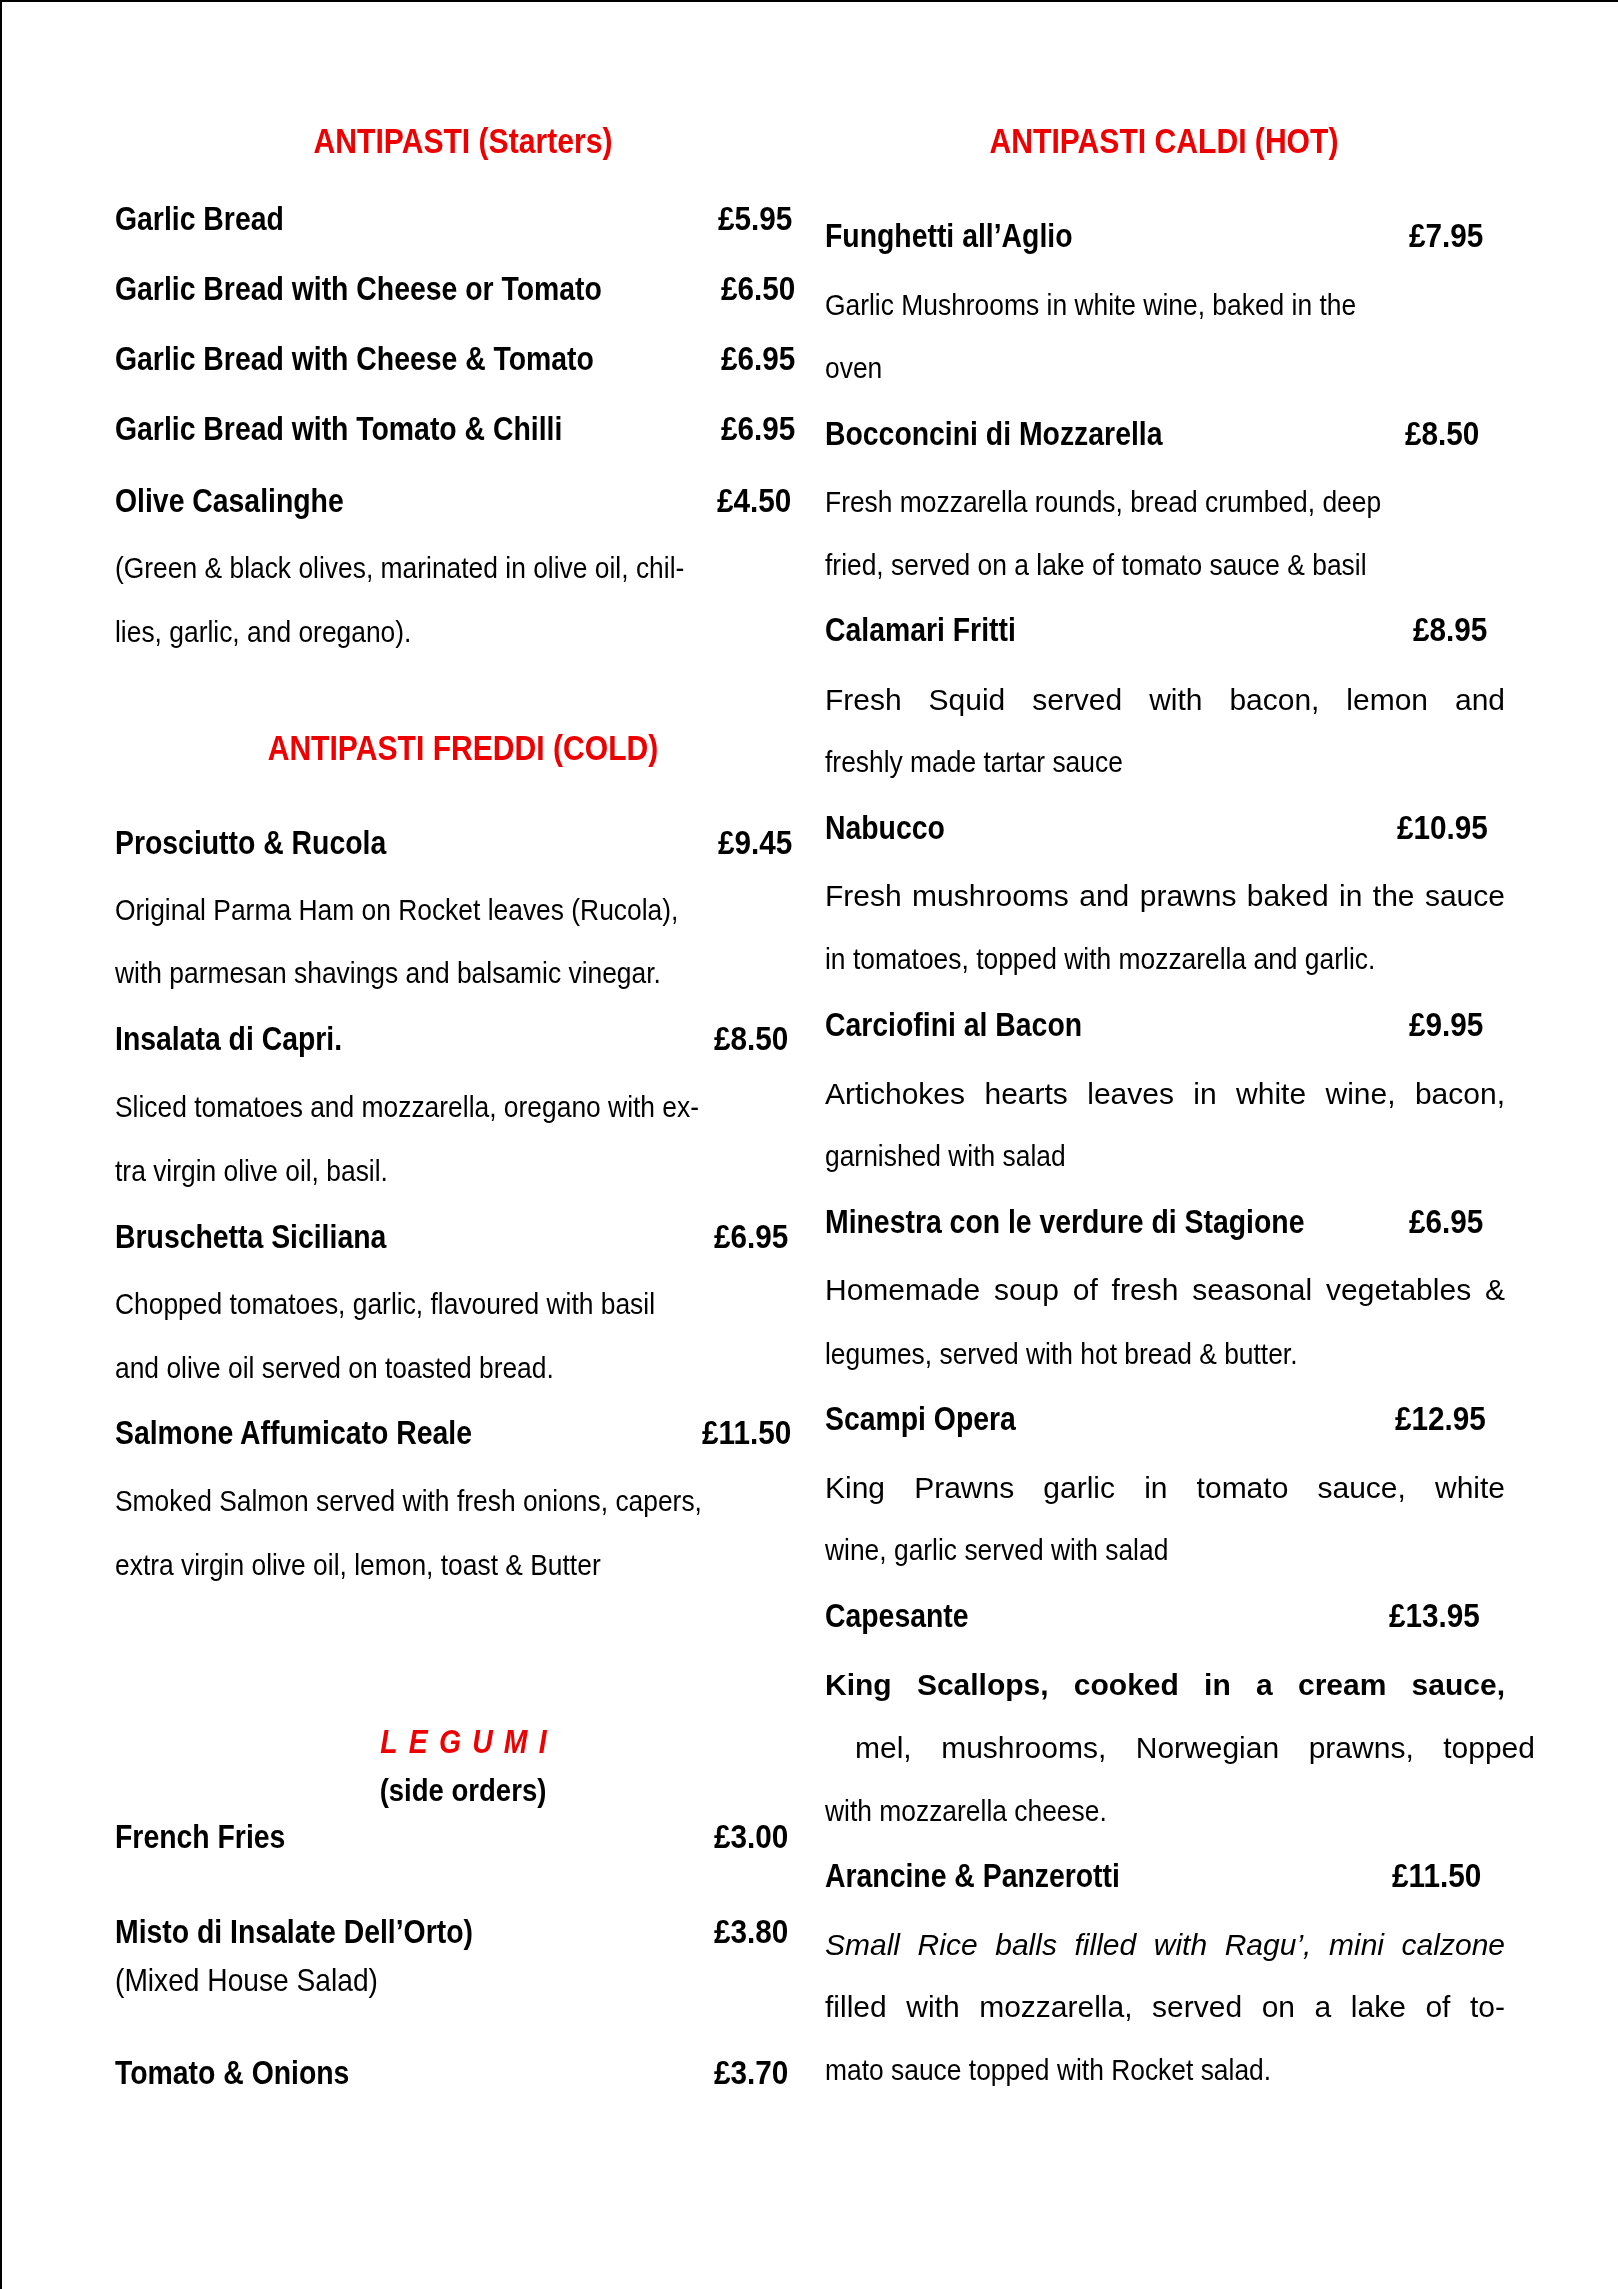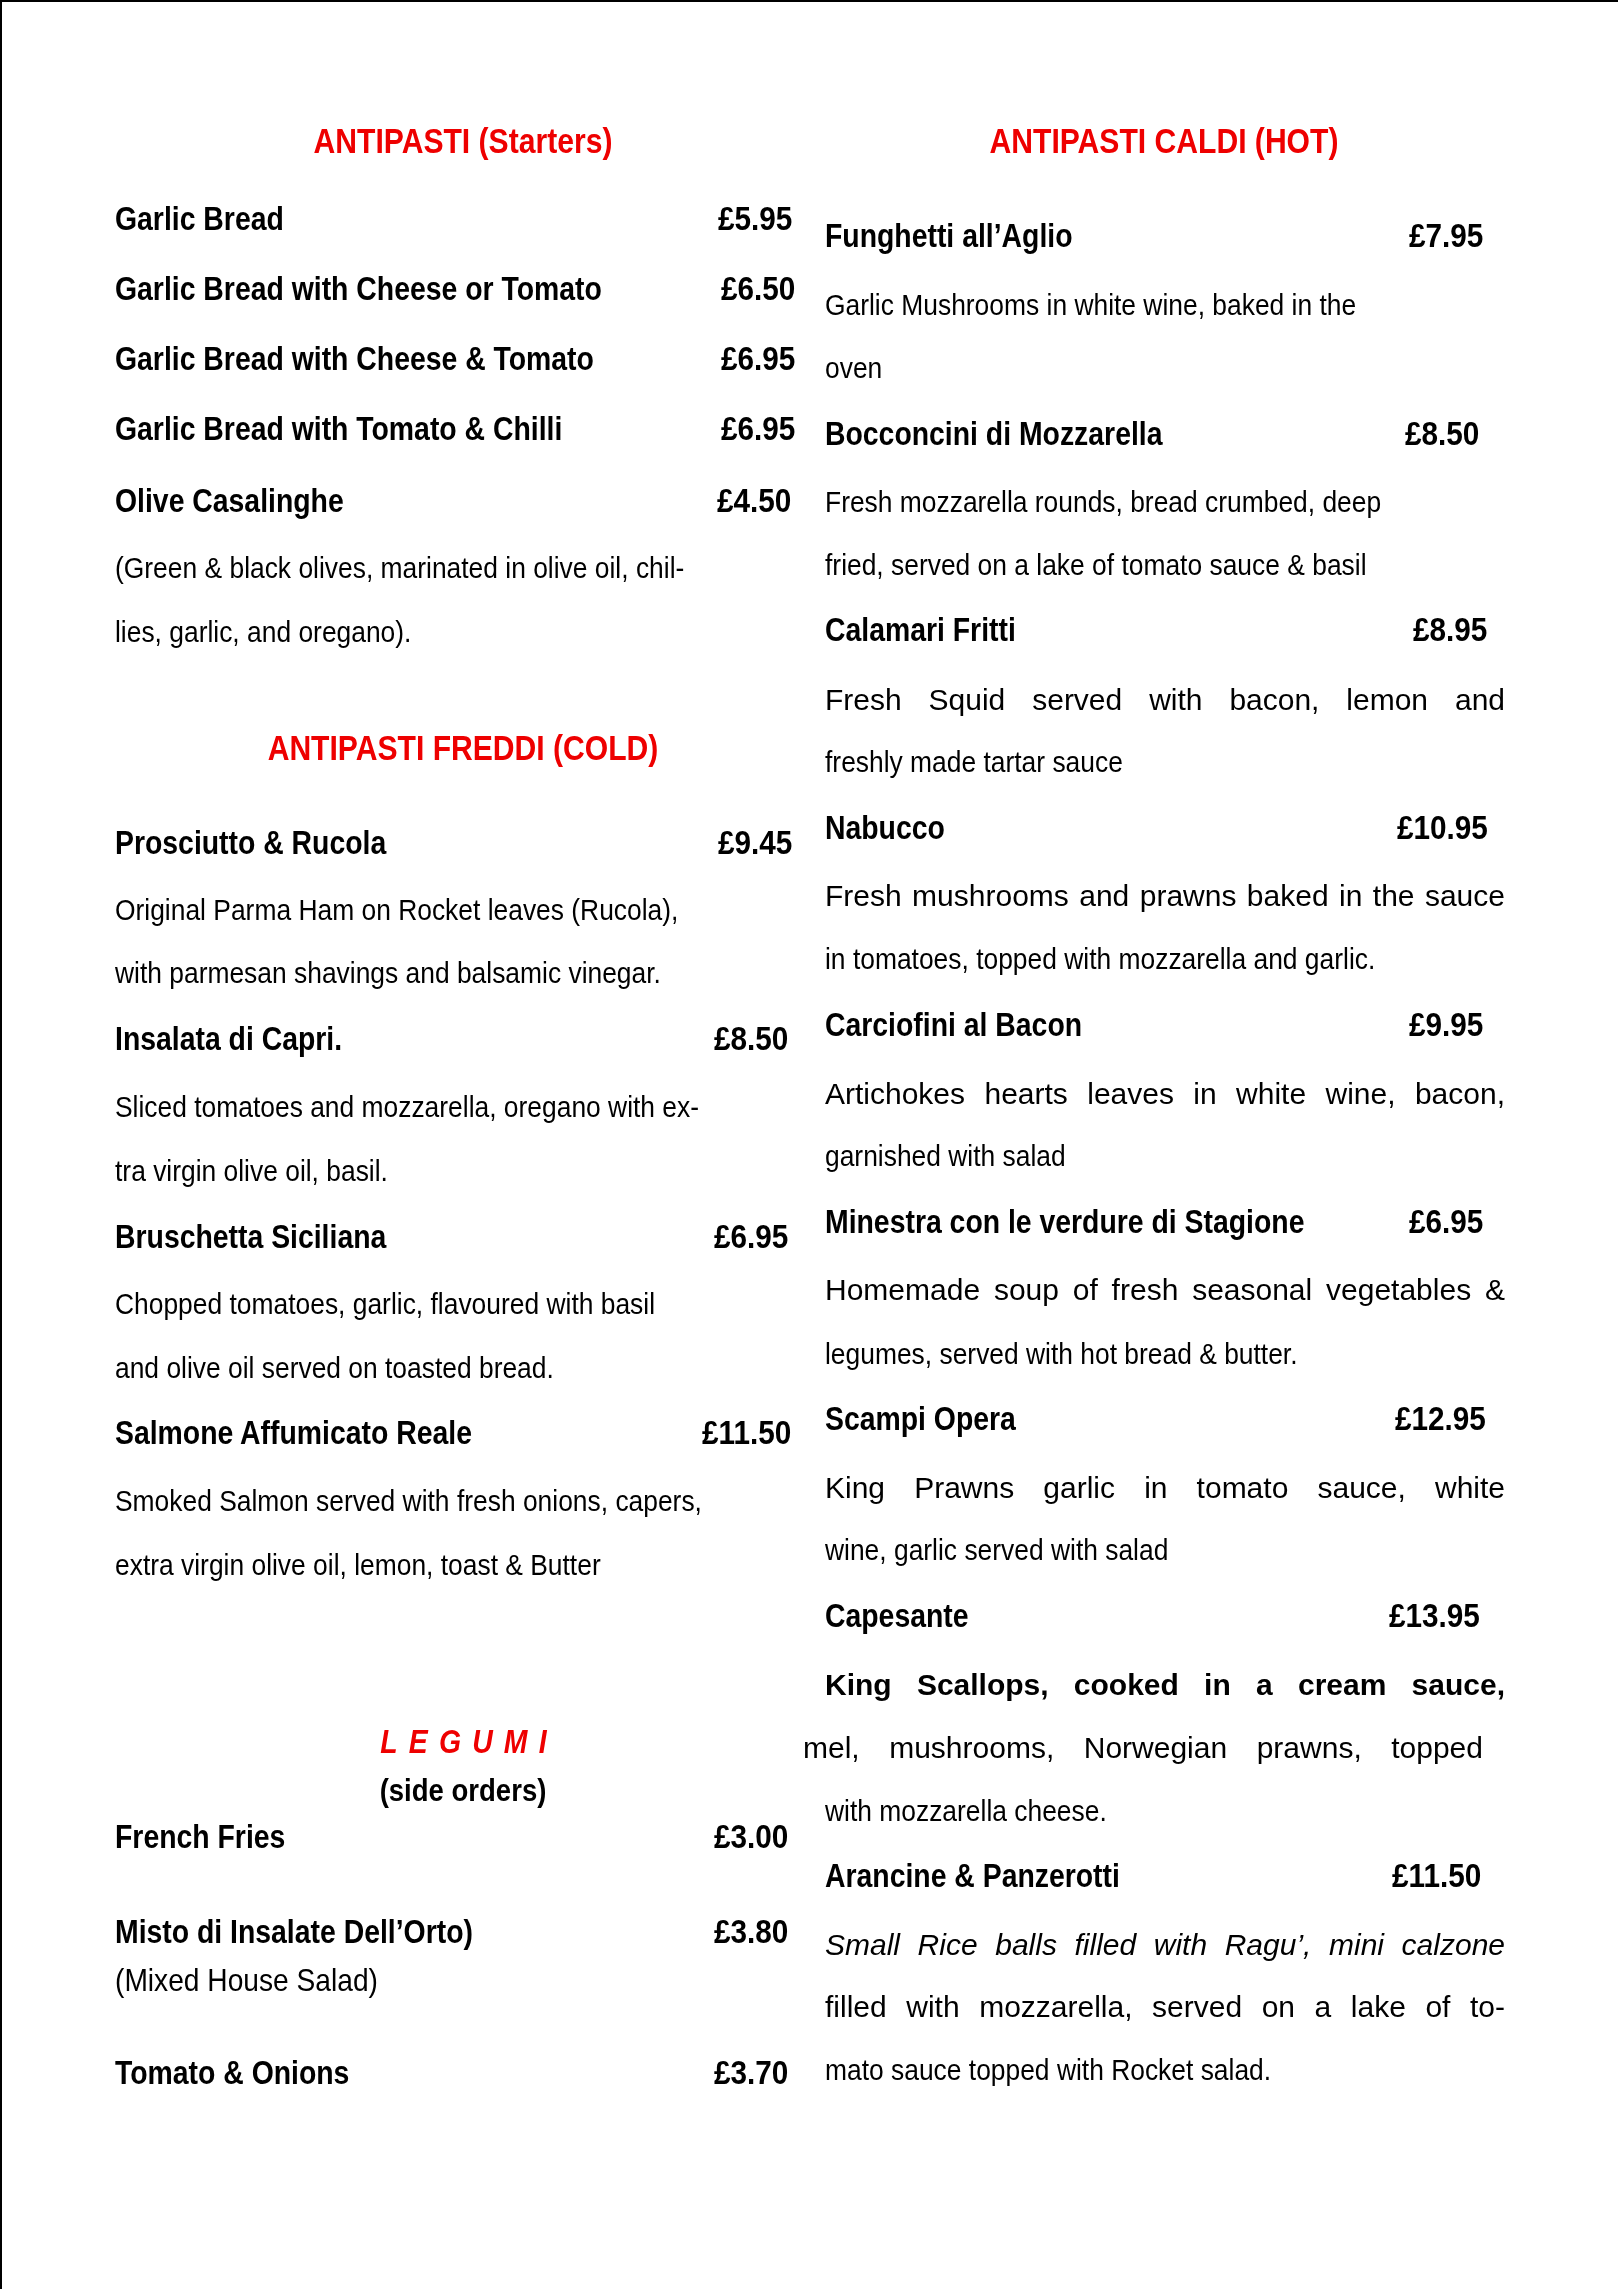--- a/index.html
+++ b/index.html
@@ -145,21 +145,21 @@
     <div class="line name" style="left:825px; top:1396px;">Scampi Opera</div>
     <div class="line price" style="left:1395px; top:1396px;">£12.95</div>
     <div class="line desc-just" style="left:825px; top:1465px; width:680px;">King Prawns garlic in tomato sauce, white</div>
     <div class="line desc" style="left:825px; top:1527px;">wine, garlic served with salad</div>
   </div>
 
   <div>
     <div class="line name" style="left:825px; top:1593px;">Capesante</div>
     <div class="line price" style="left:1389px; top:1593px;">£13.95</div>
     <div class="line desc-just" style="left:825px; top:1662px; width:680px;font-weight:bold;">King Scallops, cooked in a cream sauce, bécha-</div>
-    <div class="line desc-just" style="left:803px; top:1725px; width:680px;">mel, mushrooms, Norwegian prawns, topped</div>
+    <div class="line desc-just" style="left:855px; top:1725px; width:680px;">mel, mushrooms, Norwegian prawns, topped</div>
     <div class="line desc" style="left:825px; top:1788px;">with mozzarella cheese.</div>
   </div>
 
   <div>
     <div class="line name" style="left:825px; top:1853px;">Arancine &amp; Panzerotti</div>
     <div class="line price" style="left:1392px; top:1853px;">£11.50</div>
     <div class="line desc-just" style="left:825px; top:1922px; width:680px;font-style:italic;">Small Rice balls filled with Ragu’, mini calzone</div>
     <div class="line desc-just" style="left:825px; top:1984px; width:680px;">filled with mozzarella, served on a lake of to-</div>
     <div class="line desc" style="left:825px; top:2047px;">mato sauce topped with Rocket salad.</div>
   </div>

